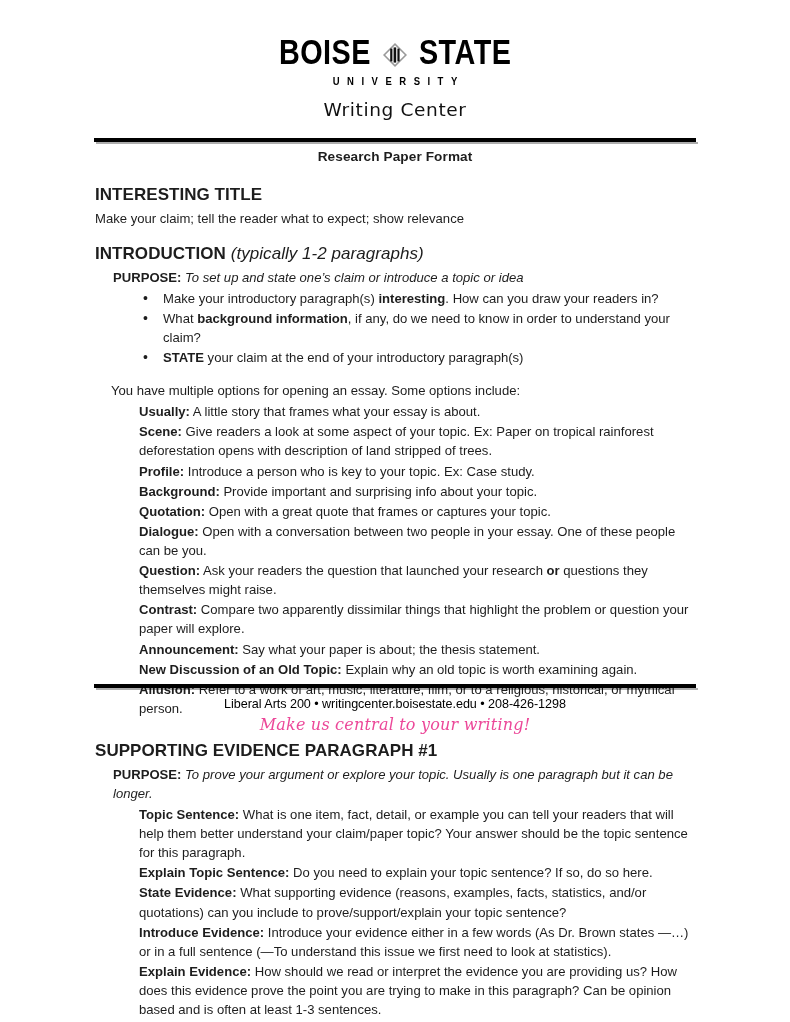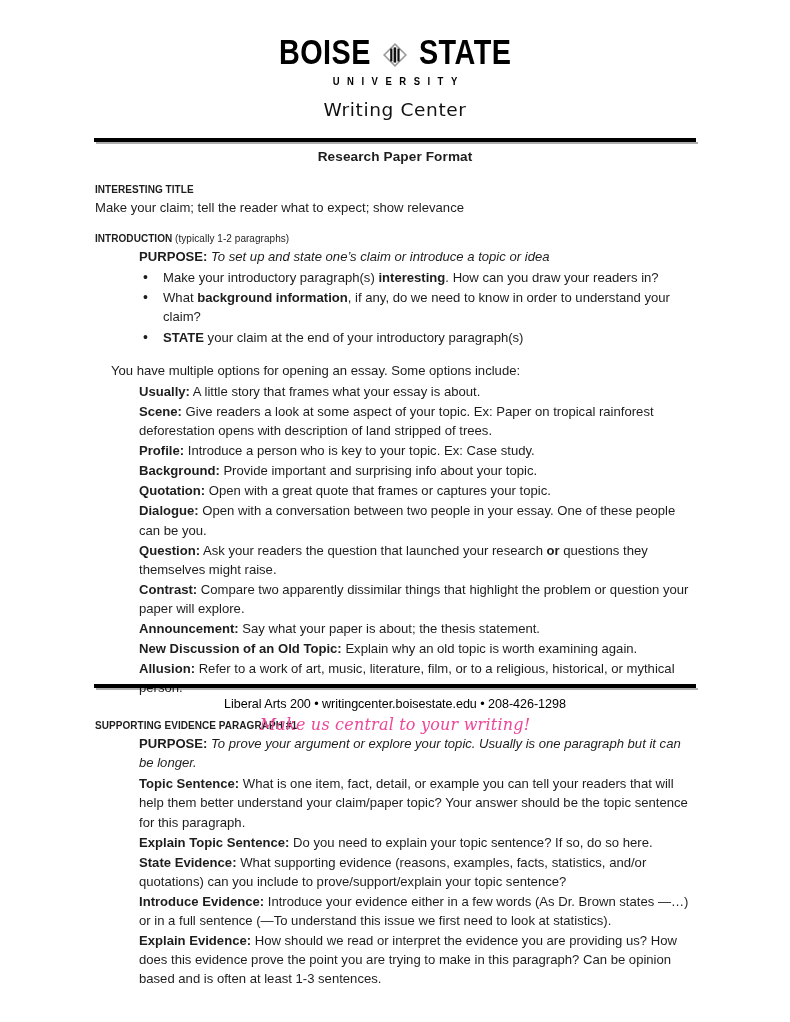--- a/index.html
+++ b/index.html
@@ -105,34 +105,35 @@
   .doc-title {
     text-align: center;
     font-weight: bold;
     font-size: 13.6px;
     margin: 5px 0 16px 0;
     letter-spacing: 0.1px;
   }
 
   .section-head {
     font-weight: bold;
-    font-size: 10px;
+    font-size: 17px;
     margin-top: 2px;
     margin-bottom: 1px;
     letter-spacing: 0.05px;
   }
   .section-head .normal-ital {
     font-weight: normal;
+    font-style: italic;
   }
 
   .plain-line {
     margin: 0 0 14px 0;
   }
   .purpose {
-    margin-left: 44px;
+    margin-left: 18px;
     margin-top: 1px;
     margin-bottom: 2px;
   }
   .purpose em {
     font-style: italic;
   }
 
   ul.bullets {
     list-style: none;
     margin: 0 0 14px 0;

